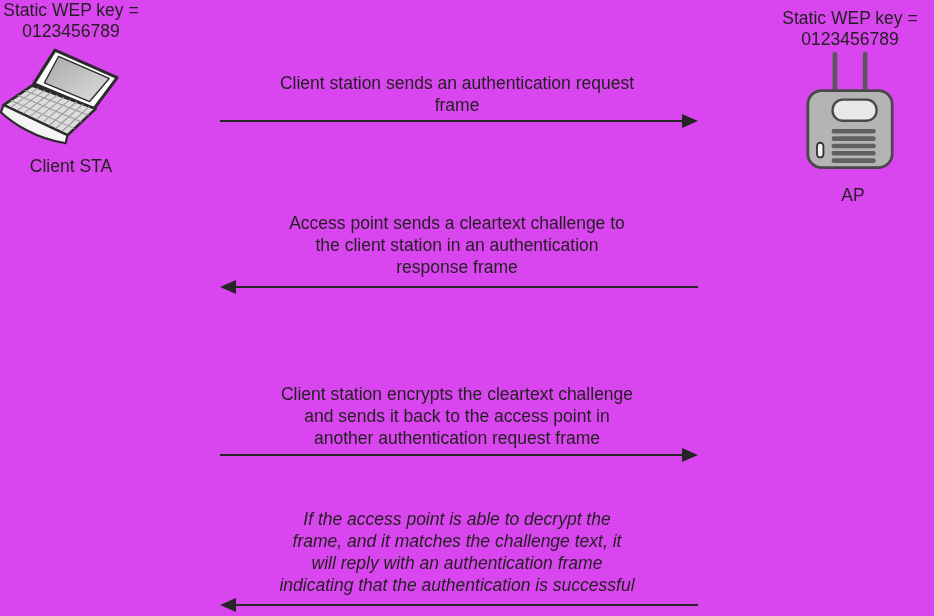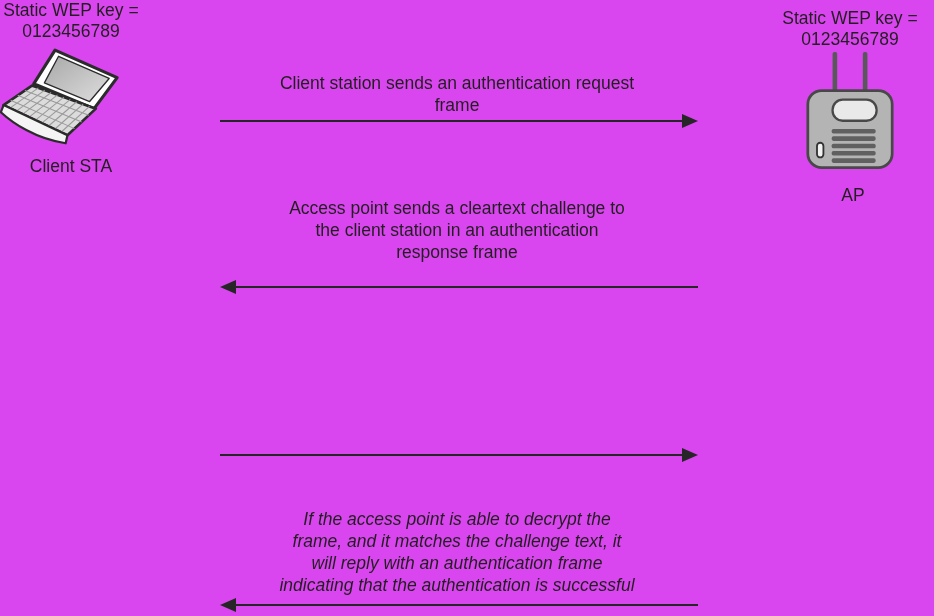--- a/index.html
+++ b/index.html
@@ -28,21 +28,21 @@
   .device.right .device-name{margin-top:8px;margin-left:6px;}
 
   .msg-text{
     position:absolute;
     left:157px;width:600px;
     text-align:center;
     font-size:17.5px;line-height:22px;
     white-space:pre-line;
   }
   .m1{top:72px;}
-  .m2{top:197px;}
+  .m2{top:212px;}
   .m3{top:383px;}
   .m4{top:508px;font-style:italic;}
 
   .arrow{position:absolute;left:220px;width:478px;height:14px;}
   .a1{top:114px;}
   .a2{top:280px;}
   .a3{top:448px;}
   .a4{top:598px;}
   .arrow .line{
     position:absolute;top:6px;height:2px;background:#262626;
@@ -125,20 +125,23 @@
   </div>
 
   <div class="msg-text m2">Access point sends a cleartext challenge to
 the client station in an authentication
 response frame</div>
   <div class="arrow dir-left a2">
     <div class="line"></div>
     <div class="head"></div>
   </div>
 
+  <div class="msg-text m3">Client station encrypts the cleartext challenge
+and sends it back to the access point in
+another authentication request frame</div>
   <div class="arrow dir-right a3">
     <div class="line"></div>
     <div class="head"></div>
   </div>
 
   <div class="msg-text m4">If the access point is able to decrypt the
 frame, and it matches the challenge text, it
 will reply with an authentication frame
 indicating that the authentication is successful</div>
   <div class="arrow dir-left a4">

